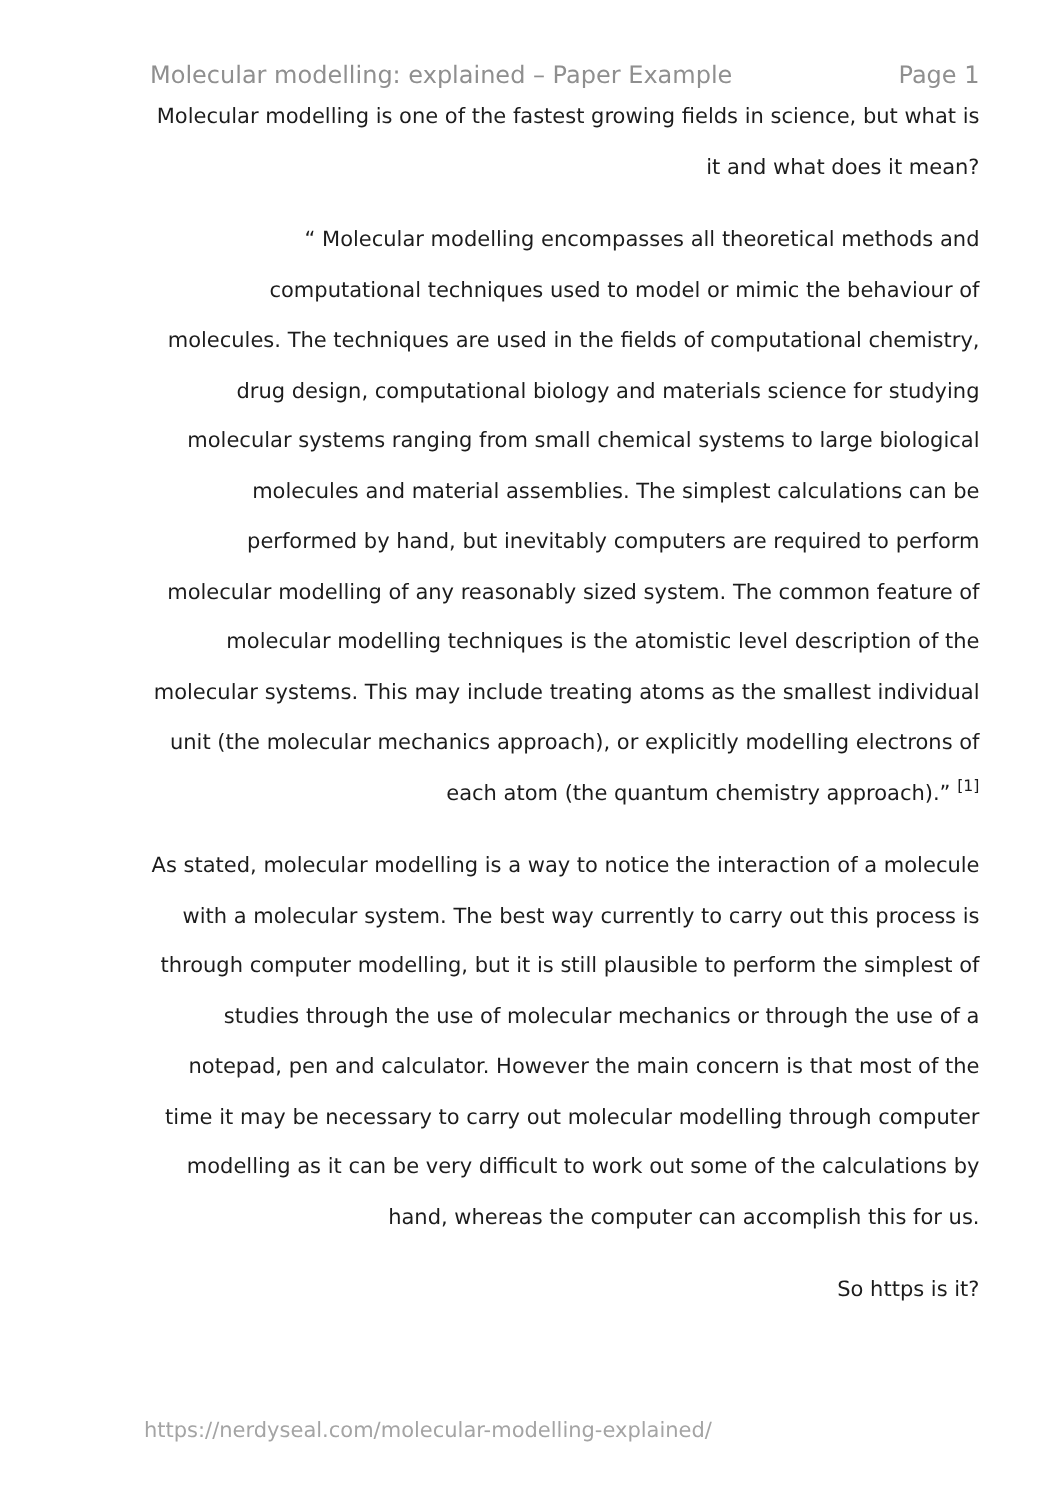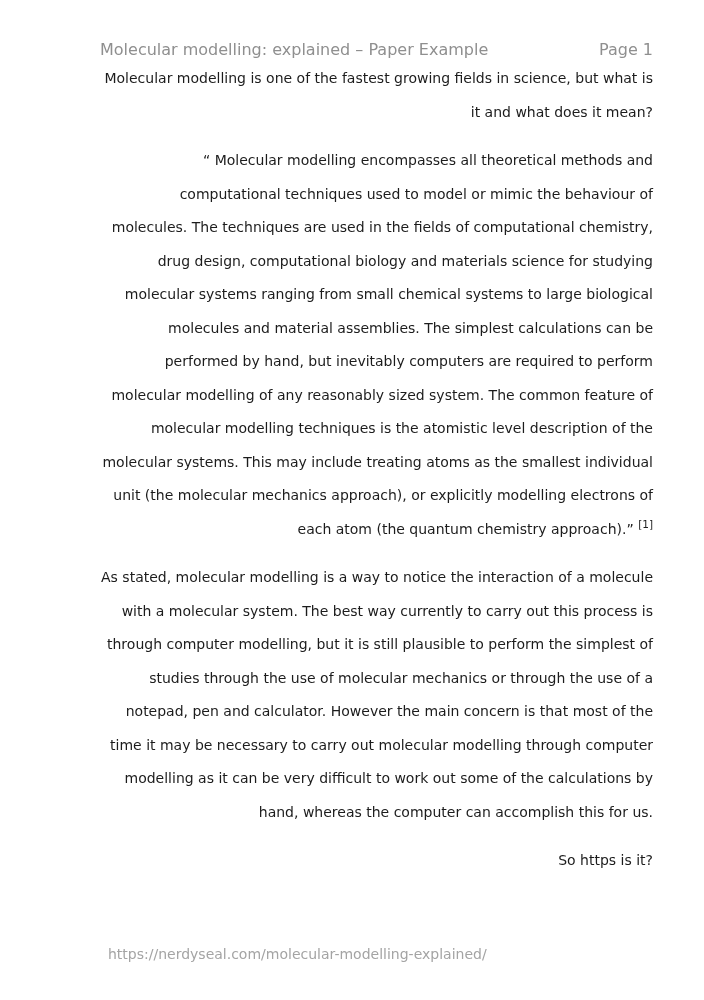--- a/index.html
+++ b/index.html
@@ -39,21 +39,21 @@
     text-align: right;
   }
   .citation-sup {
     font-size: 10.5px;
     vertical-align: super;
     line-height: 0;
     color: #1c1c1c;
   }
   .doc-footer {
     position: absolute;
-    left: 108px;
+    left: 96px;
     bottom: 38px;
     font-size: 14px;
     color: #a4a4a4;
   }
 </style>
 </head>
 <body>
 
 <div class="page">
   <div class="content">

